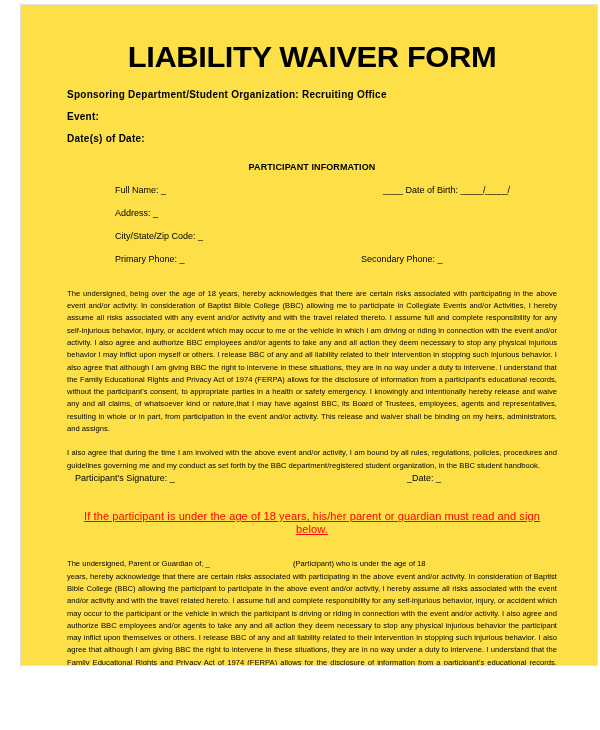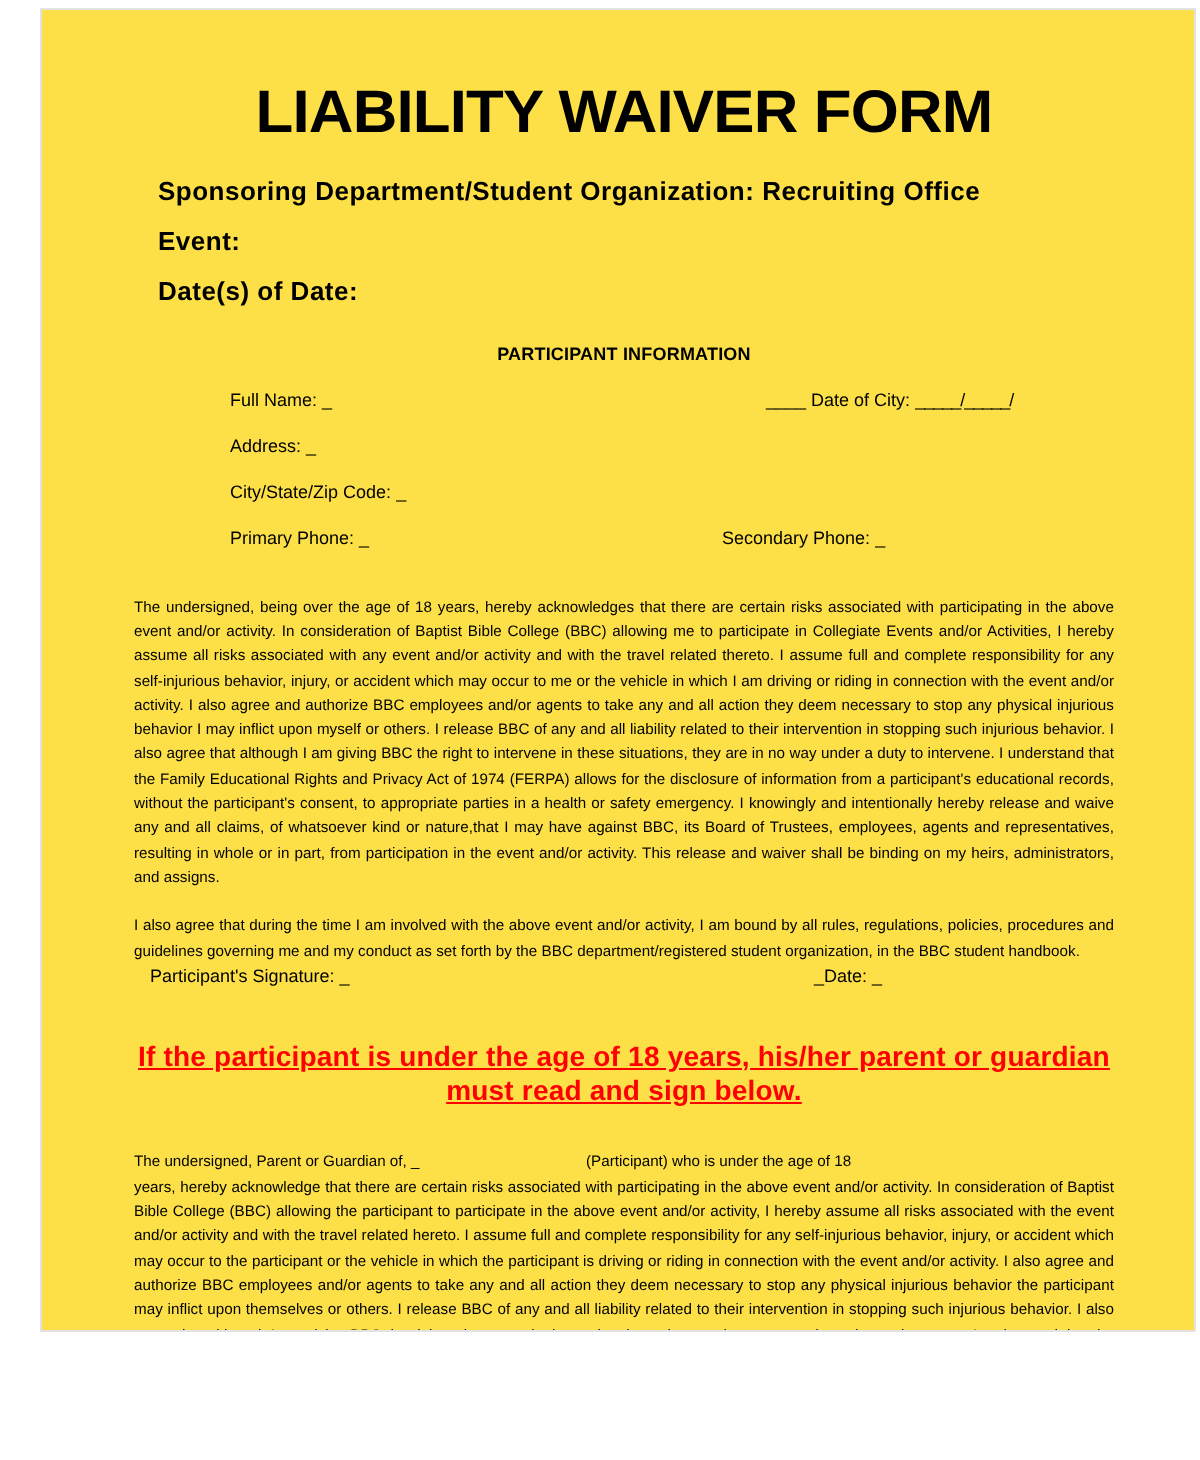--- a/index.html
+++ b/index.html
@@ -41,24 +41,24 @@
     letter-spacing: -0.4px;
     text-align: center;
     line-height: 1.06;
     margin: 0 0 16px 0;
     transform: scaleX(1.03);
     transform-origin: center;
     white-space: nowrap;
   }
 
   .meta-line {
-    font-size: 13px;
+    font-size: 10px;
     font-weight: bold;
     letter-spacing: 0.25px;
-    margin: 0 0 11px 12px;
+    margin: 0 0 11px 0;
     line-height: 1.1;
   }
   .meta-line:last-of-type { margin-bottom: 0; }
 
   .section-head {
     font-size: 9px;
     font-weight: bold;
     letter-spacing: 0.1px;
     text-align: center;
     margin: 18px 0 14px 0;
@@ -101,22 +101,22 @@
     min-height: 12px;
   }
   .sig-date {
     position: absolute;
     left: 340px;
     top: 0;
   }
 
   .warn {
     color: #ff0000;
-    font-size: 14px;
-    font-weight: bold;
+    font-size: 11px;
+    font-weight: normal;
     text-align: center;
     text-decoration: underline;
     margin: 24px 0 22px 0;
     letter-spacing: 0.1px;
     line-height: 1.2;
   }
 
   .first-line-wrap {
     position: relative;
     font-size: 7.6px;
@@ -149,21 +149,21 @@
       <span>Date(s) of Date:</span>
       <span></span>
     </p>
 
     <div class="section-head">PARTICIPANT INFORMATION</div>
 
     <div class="field-row">
       <span class="field-left">Full Name:</span>
       <span class="blank-sm">_</span>
       <span class="field-right" style="left:316px;">
-        <span>____  Date of City:</span>
+        <span>____  Date of Birth:</span>
         <span class="blank-sm">_____/_____/</span>
       </span>
     </div>
 
     <div class="field-row">
       <span class="field-left">Address:</span>
       <span class="blank-sm">_</span>
     </div>
 
     <div class="field-row">

